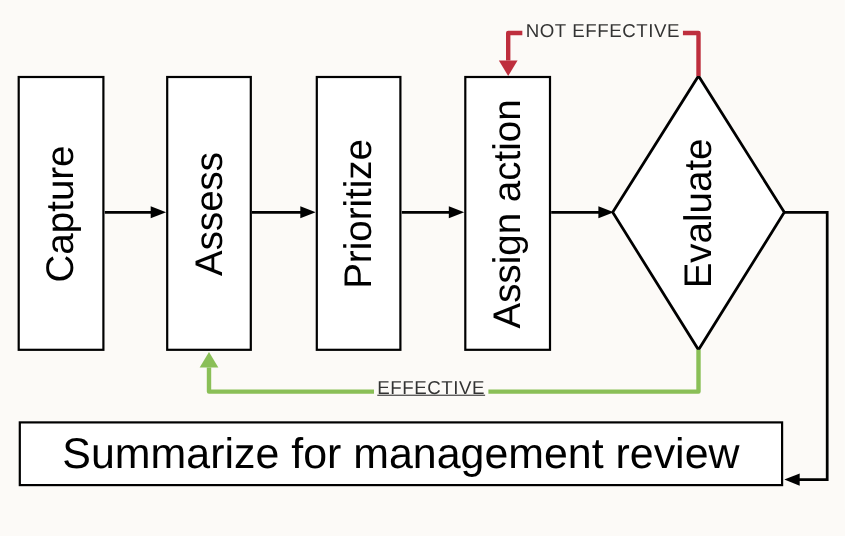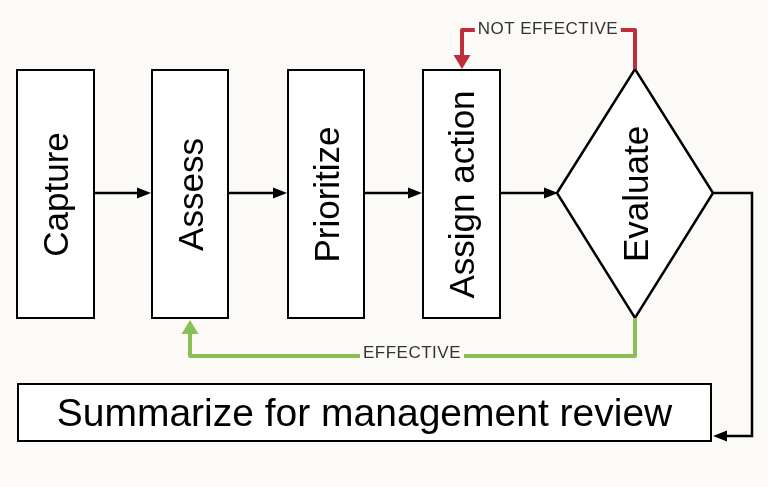--- a/index.html
+++ b/index.html
@@ -40,21 +40,21 @@
     transform: translate(-50%,-50%) rotate(-90deg);
     white-space:nowrap; font-size:35px; color:#000; line-height:1;
   }
 
   .edge-label {
     position:absolute; transform: translate(-50%,-50%);
     font-size:17px; letter-spacing:0.5px; color: var(--label,#333);
     background: var(--bg,#FCFAF7); padding:0 3px; white-space:nowrap; line-height:1.2;
   }
   .edge-label.not-effective { left:548px; top:29px; }
-  .edge-label.effective     { left:412px; top:353px; }
+  .edge-label.effective     { left:392px; top:353px;text-decoration:underline; }
 
   .summary-box {
     position:absolute; left:17px; top:383px; width:695px; height:59px;
     background: var(--node_bg,#fff);
     border:2.5px solid var(--line,#000);
     box-sizing:border-box;
     display:flex; align-items:center; justify-content:center;
   }
   .summary-box span { font-size:39px; color:#000; white-space:nowrap; line-height:1; }
 </style>

